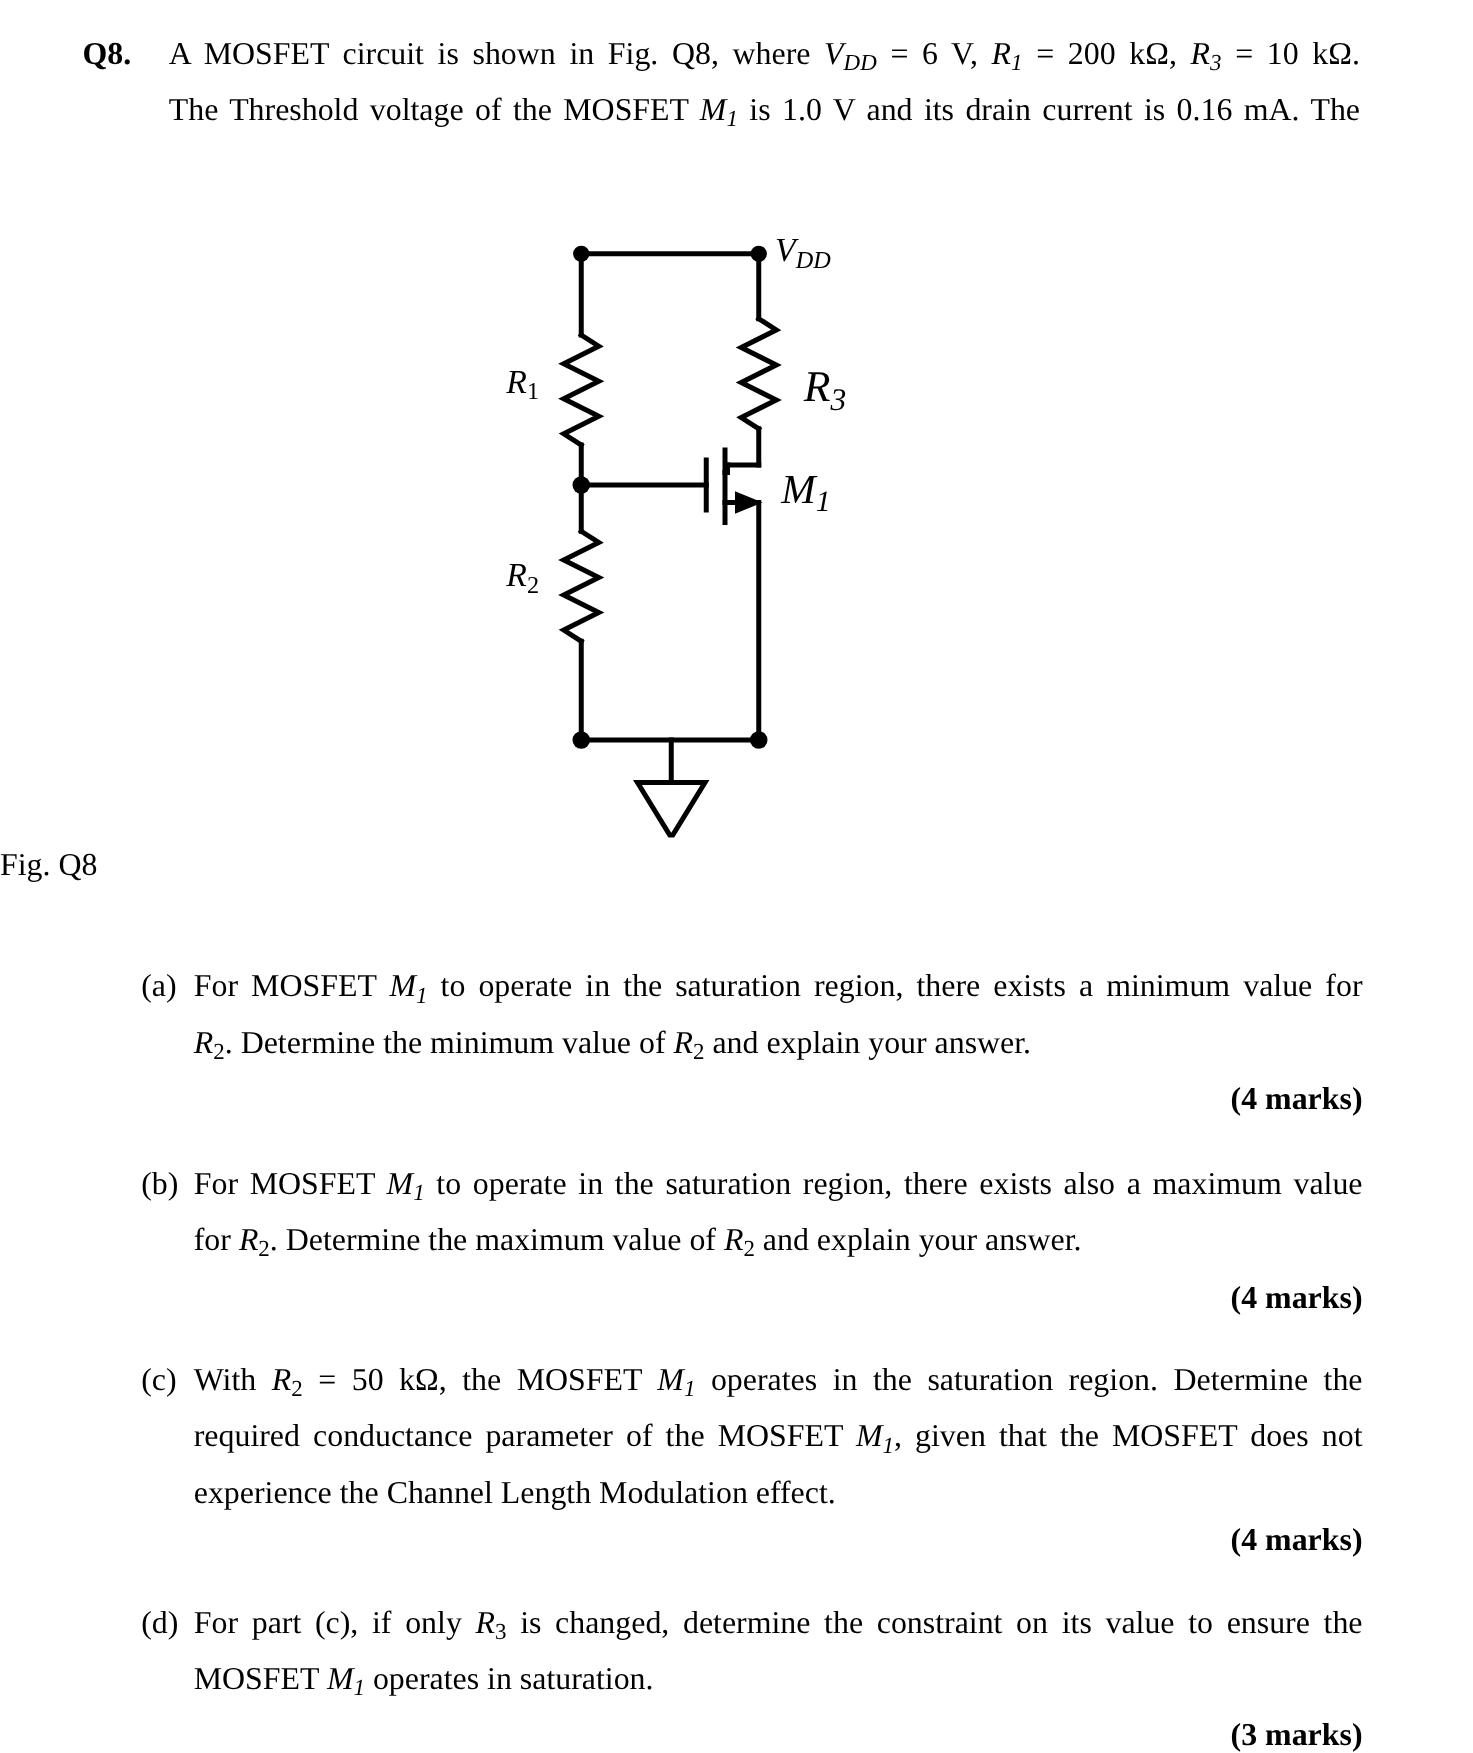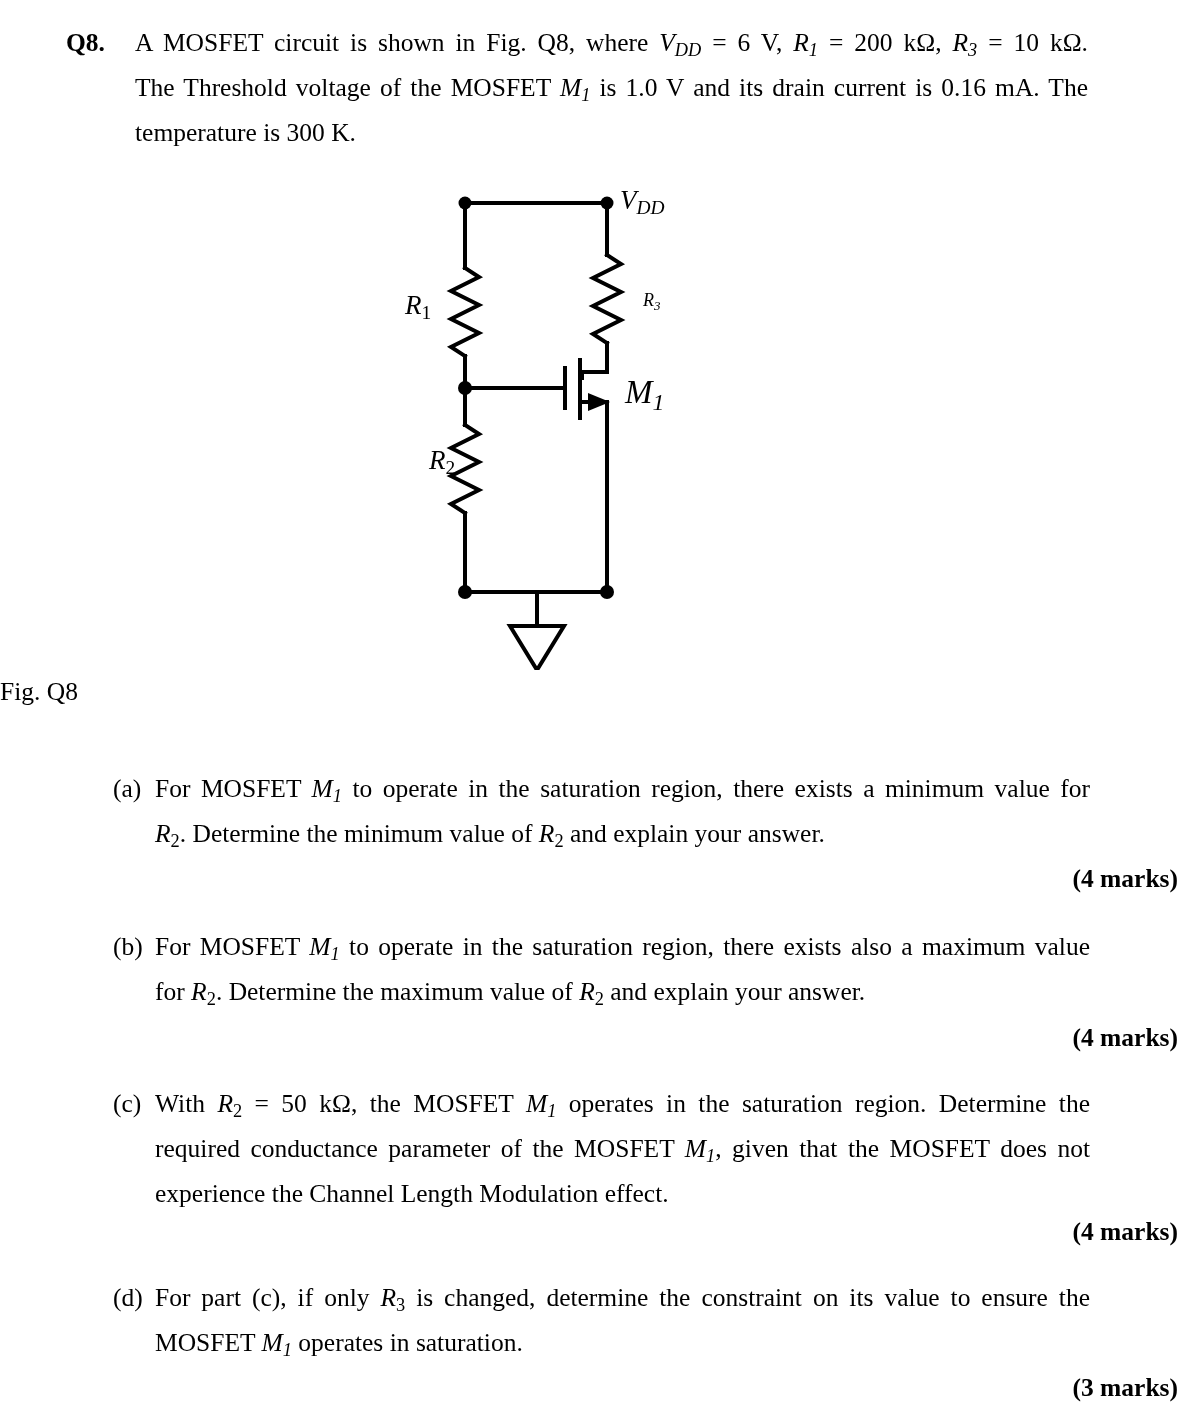--- a/index.html
+++ b/index.html
@@ -115,36 +115,36 @@
   }
   .part-text .ln { display: block; }
   .part-text .ln.just {
     text-align: justify;
     text-align-last: justify;
   }
   .marks {
     text-align: right;
     font-weight: bold;
     font-size: 25.5px;
+    padding-right: 88px;
     line-height: 38px;
   }
   .gap-a { height: 30px; }
   .gap-b { height: 28px; }
 </style>
 </head>
 <body>
 
 <div class="page">
 
   <div class="stem">
     <span class="stem-label">Q8.</span>
     <div class="stem-body">
       <span class="ln just"><span>A MOSFET circuit is shown in Fig. Q8, where </span><span class="nb"><i class="sym">V</i><span class="sub">DD</span></span><span> = 6 V, </span><span class="nb"><i class="sym">R</i><span class="sub">1</span></span><span> = 200 kΩ, </span><span class="nb"><i class="sym">R</i><span class="sub">3</span></span><span> = 10 kΩ.</span></span>
       <span class="ln just"><span>The Threshold voltage of the MOSFET </span><span class="nb"><i class="sym">M</i><span class="sub">1</span></span><span> is 1.0 V and its drain current is 0.16 mA. The</span></span>
-      <span class="ln">temperature is 300 K.</span>
     </div>
   </div>
 
   <div class="figure">
     <svg class="circuit" width="520" height="520" viewBox="0 0 520 520">
       <g fill="none" stroke="#000000" stroke-width="4" stroke-linecap="square" stroke-linejoin="miter">
 
         <line x1="135" y1="53" x2="277" y2="53"></line>
 
         <line x1="135" y1="53" x2="135" y2="118"></line>
@@ -192,23 +192,23 @@
       <circle cx="277" cy="53" r="6.5" fill="#000000"></circle>
       <circle cx="135" cy="238" r="7" fill="#000000"></circle>
       <circle cx="135" cy="442" r="7" fill="#000000"></circle>
       <circle cx="277" cy="442" r="7" fill="#000000"></circle>
     </svg>
 
     <div style="position:absolute; left:620px; top:35px; font-size:27px;"><span class="nb"><i class="sym">V</i><span class="sub">DD</span></span></div>
 
     <div style="position:absolute; left:405px; top:140px; font-size:27px;"><span class="nb"><i class="sym">R</i><span class="sub-up">1</span></span></div>
 
-    <div style="position:absolute; left:429px; top:295px; font-size:27px;"><span class="nb"><i class="sym">R</i><span class="sub-up">2</span></span></div>
-
-    <div style="position:absolute; left:643px; top:140px; font-size:18px;"><span class="nb"><i class="sym">R</i><span class="sub">3</span></span></div>
+    <div style="position:absolute; left:405px; top:295px; font-size:27px;"><span class="nb"><i class="sym">R</i><span class="sub-up">2</span></span></div>
+
+    <div style="position:absolute; left:643px; top:140px; font-size:35px;"><span class="nb"><i class="sym">R</i><span class="sub">3</span></span></div>
 
     <div style="position:absolute; left:625px; top:224px; font-size:33px;"><span class="nb"><i class="sym">M</i><span class="sub">1</span></span></div>
 
     <div class="fig-caption">Fig. Q8</div>
   </div>
 
   <div class="parts">
 
     <div class="part">
       <div class="part-row">

